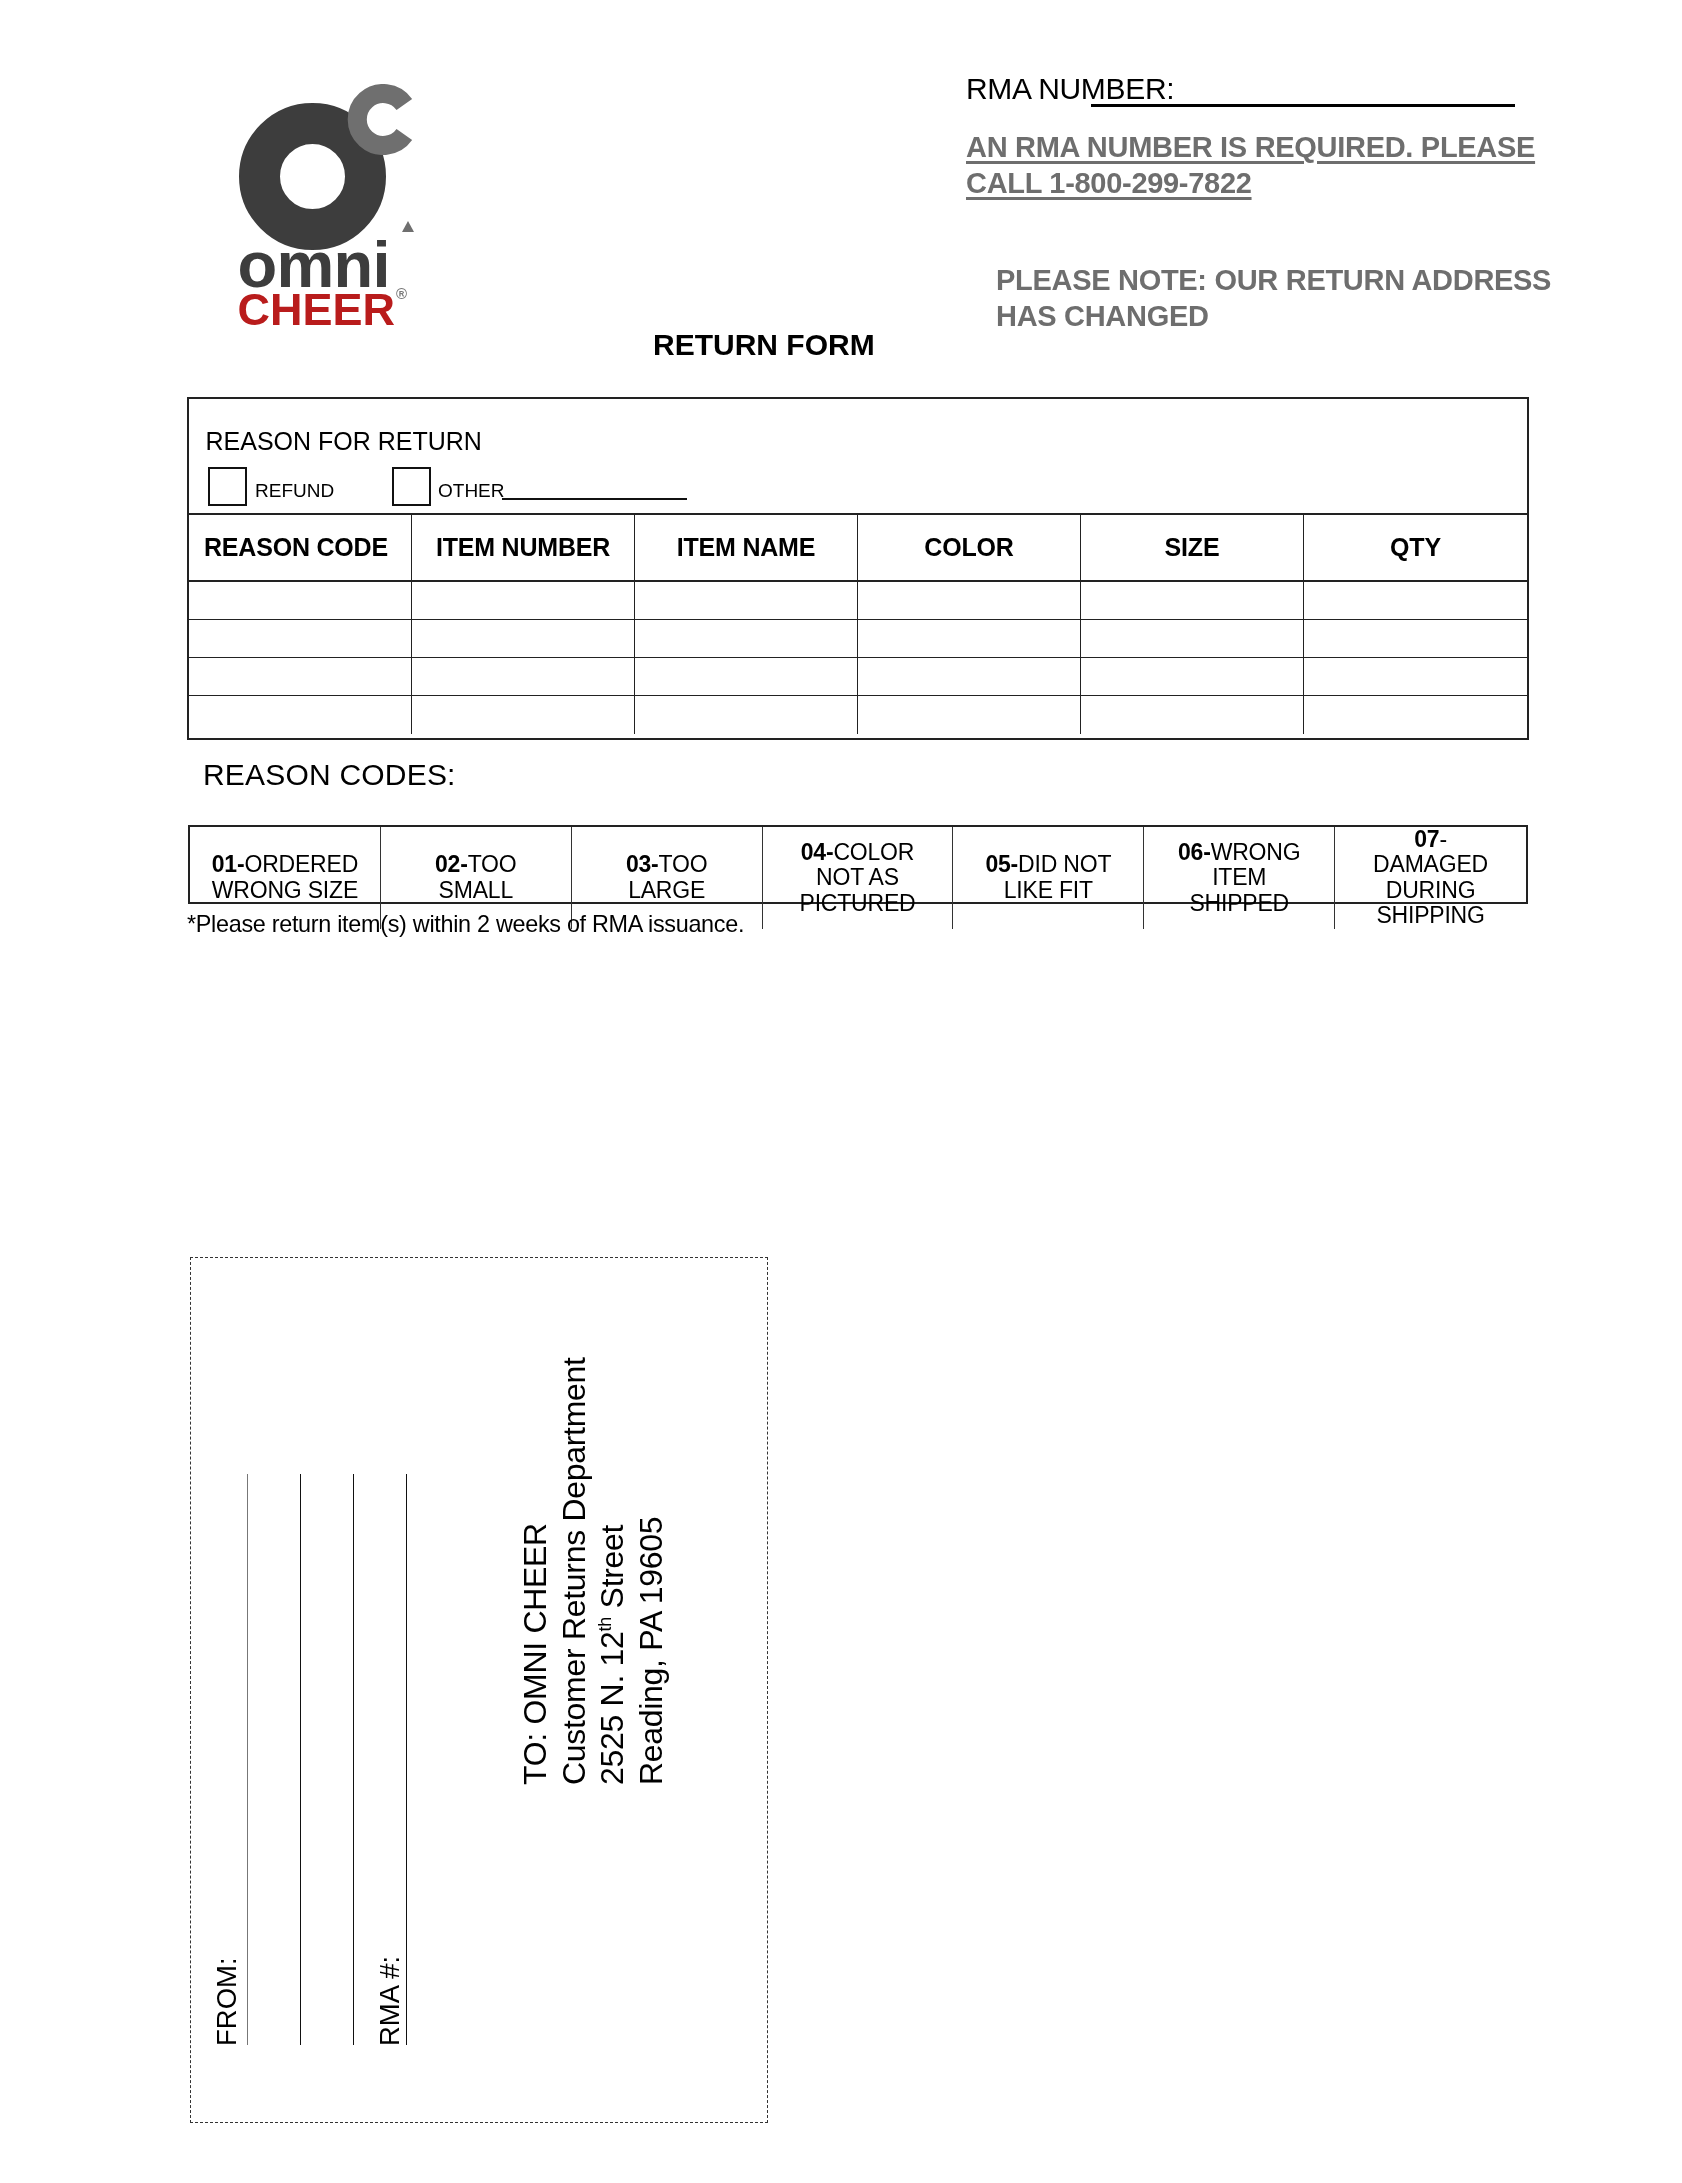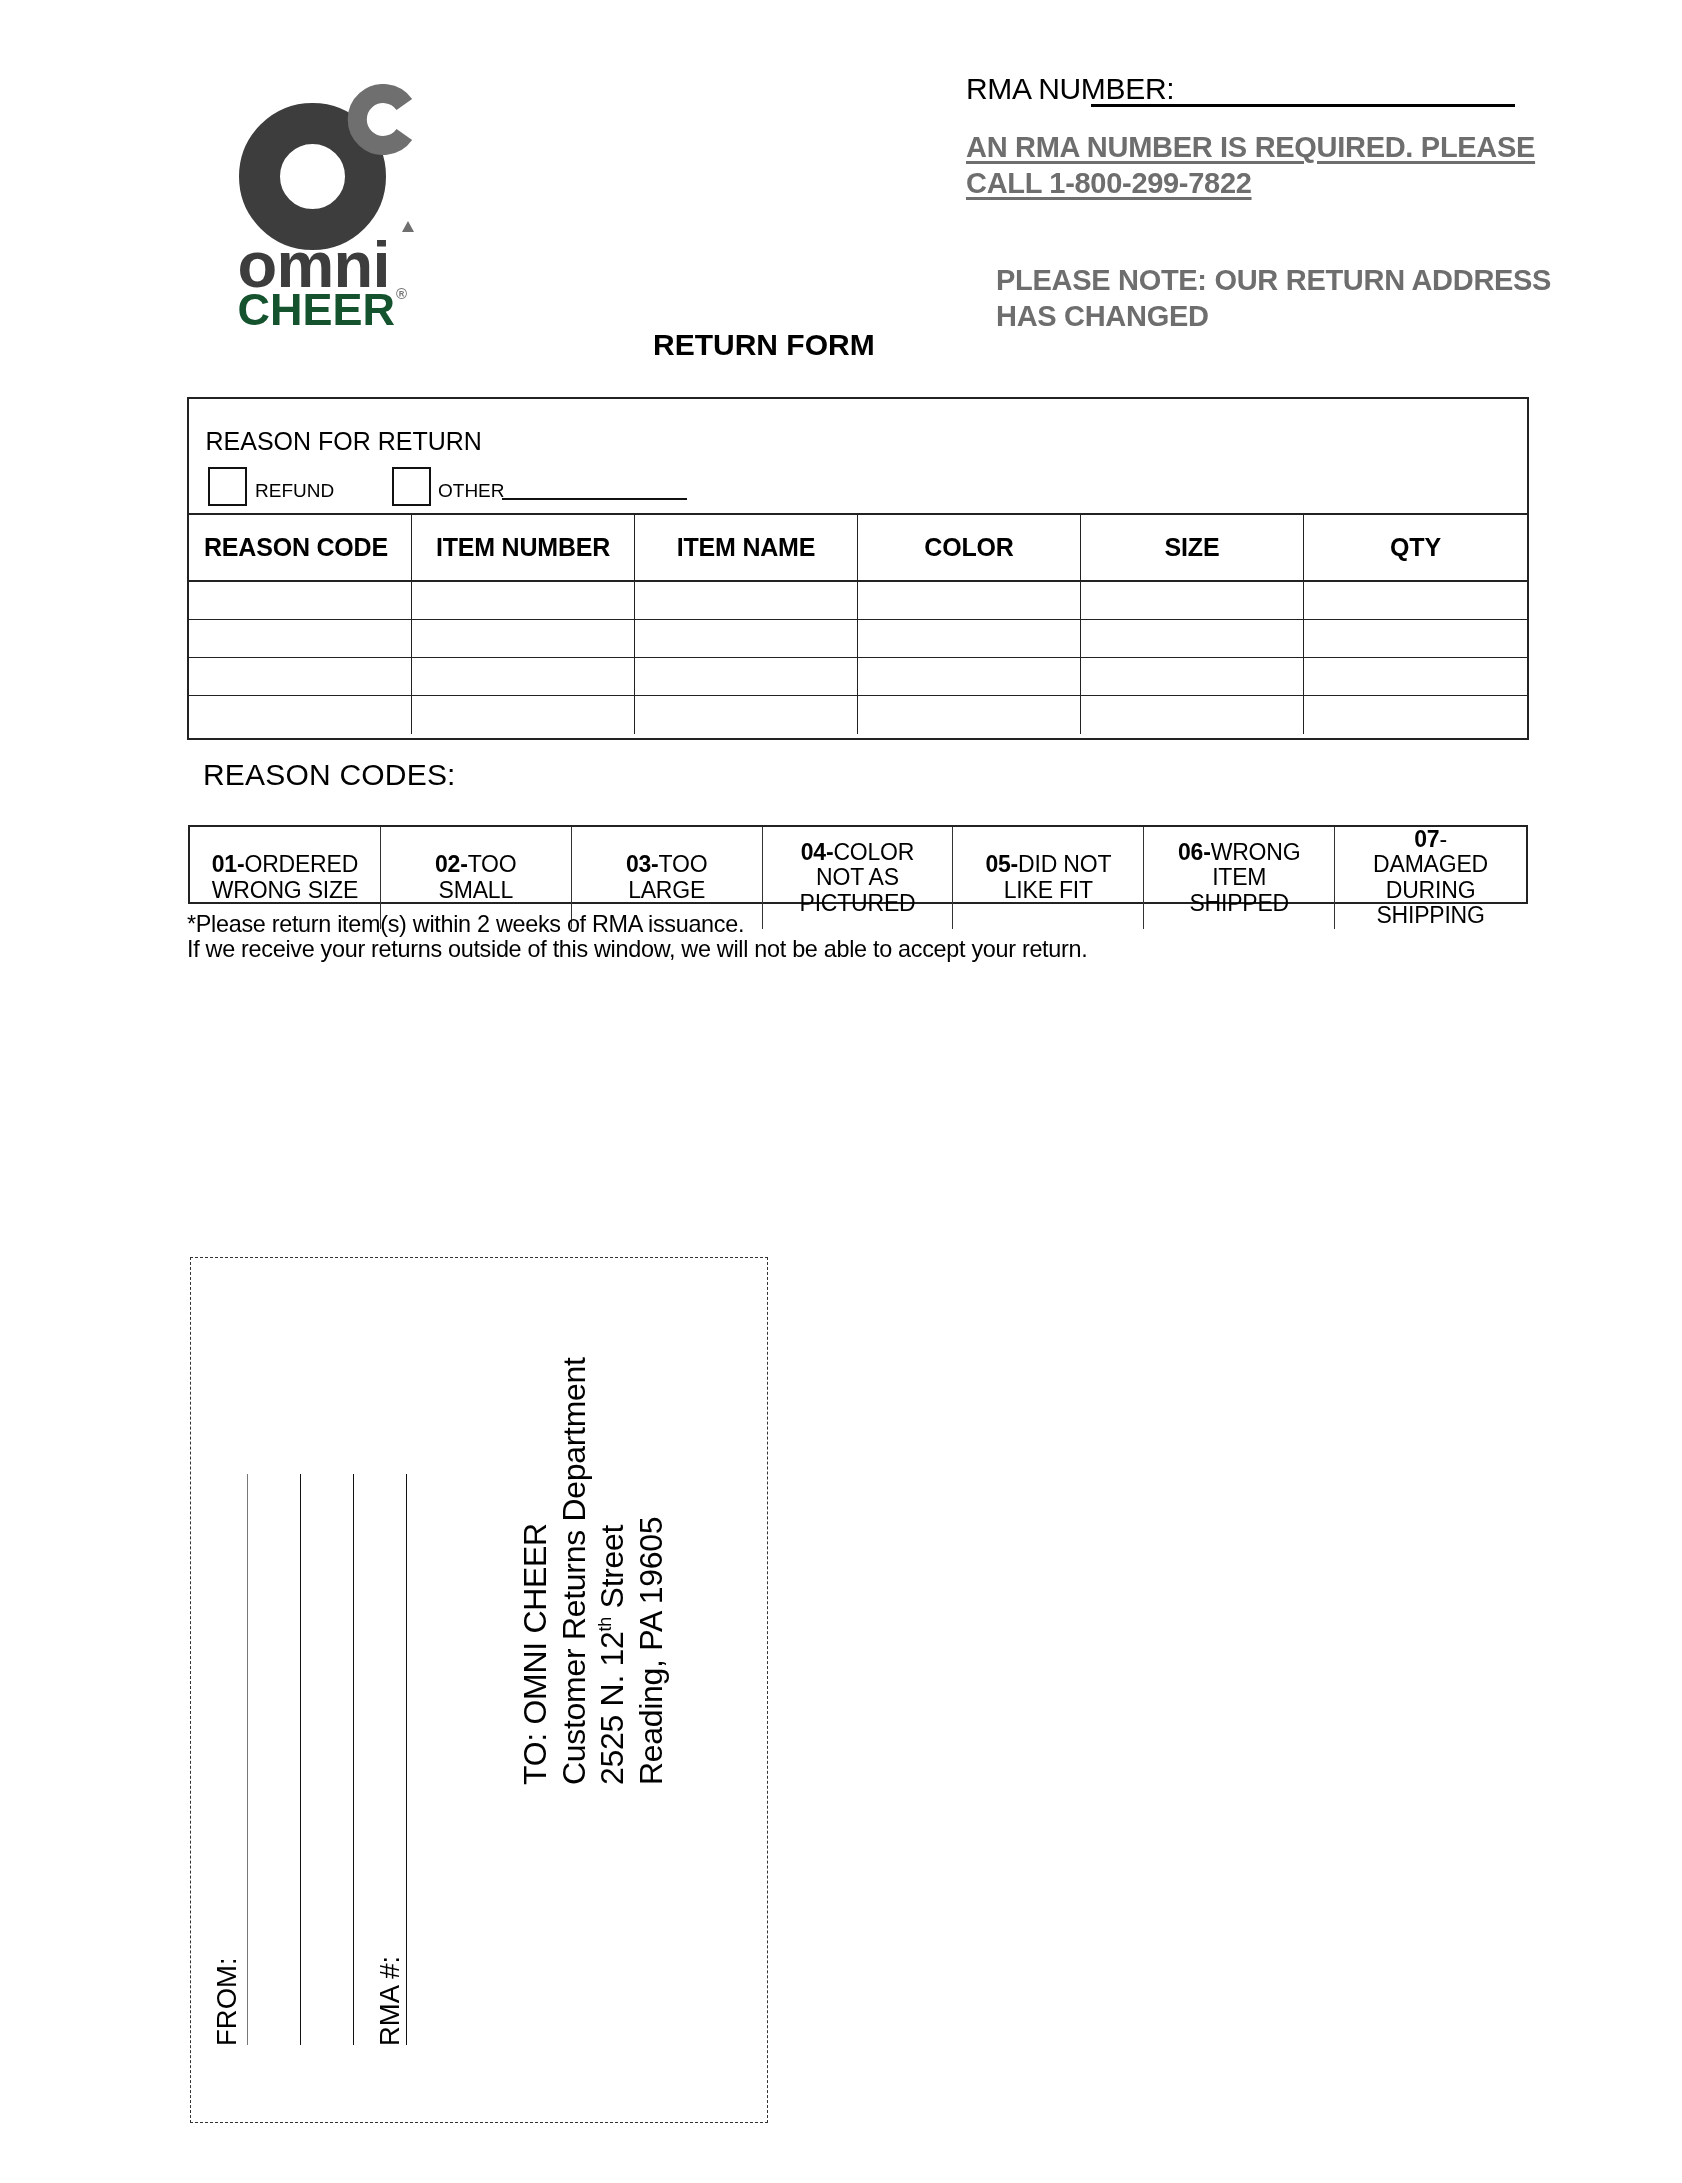--- a/index.html
+++ b/index.html
@@ -29,21 +29,21 @@
     letter-spacing: -0.7px; line-height: 1;
   }
   .logo-tri {
     position: absolute; left: 170px; top: 139px;
     width: 0; height: 0;
     border-left: 6.9px solid transparent; border-right: 6.9px solid transparent;
     border-bottom: 11px solid #6f6f6f;
   }
   .logo-cheer {
     position: absolute; left: 5.5px; top: 205px;
-    font-size: 45px; font-weight: bold; color: #14532d;
+    font-size: 45px; font-weight: bold; color: #b91c1c;
     letter-spacing: 0px; line-height: 1;
   }
   .logo-reg {
     position: absolute; left: 164px; top: 203px;
     font-size: 15px; color: #7a7a7a; font-weight: bold;
   }
 
   
   .rma-label { left: 966px; top: 74px; font-size: 30px; line-height: 1; letter-spacing: -0.3px; }
   .rma-line  { left: 1091px; top: 104px; width: 424px; height: 2.7px; background: #000; }
@@ -220,21 +220,20 @@
   <div class="code-cell">
     <div style="width:131px"><span class="code-num">06-</span><span>WRONG ITEM SHIPPED</span></div>
   </div>
   <div class="code-cell">
     <div style="width:144px"><span class="code-num">07</span><span>-DAMAGED DURING SHIPPING</span></div>
   </div>
 </div>
 
 <div class="abs footnote">
   <div>*Please return item(s) within 2 weeks of RMA issuance.</div>
-  <div>If we receive your returns outside of this window, we will not be able to accept your return.</div>
 </div>
 
 <div class="abs label-box"></div>
 <div class="write-line wl-1"></div>
 <div class="write-line wl-2"></div>
 <div class="write-line wl-3"></div>
 <div class="write-line wl-4"></div>
 
 <div class="rot from-label">FROM:</div>
 <div class="rot rmanum-label">RMA #:</div>

